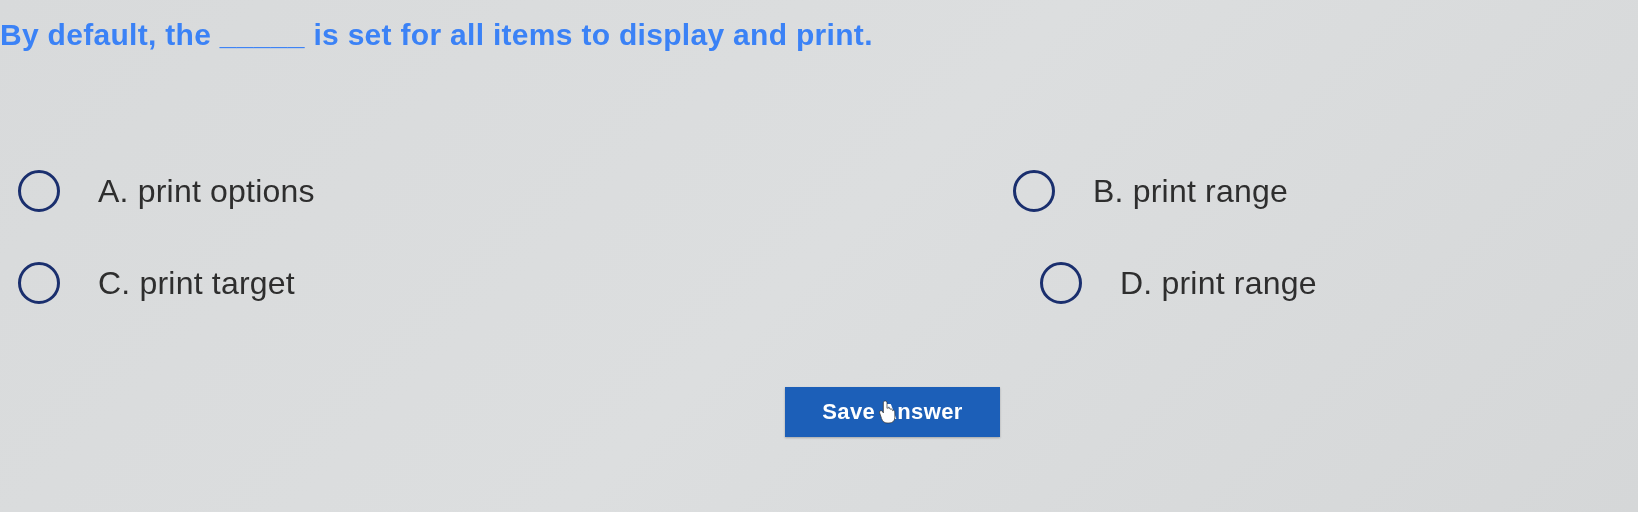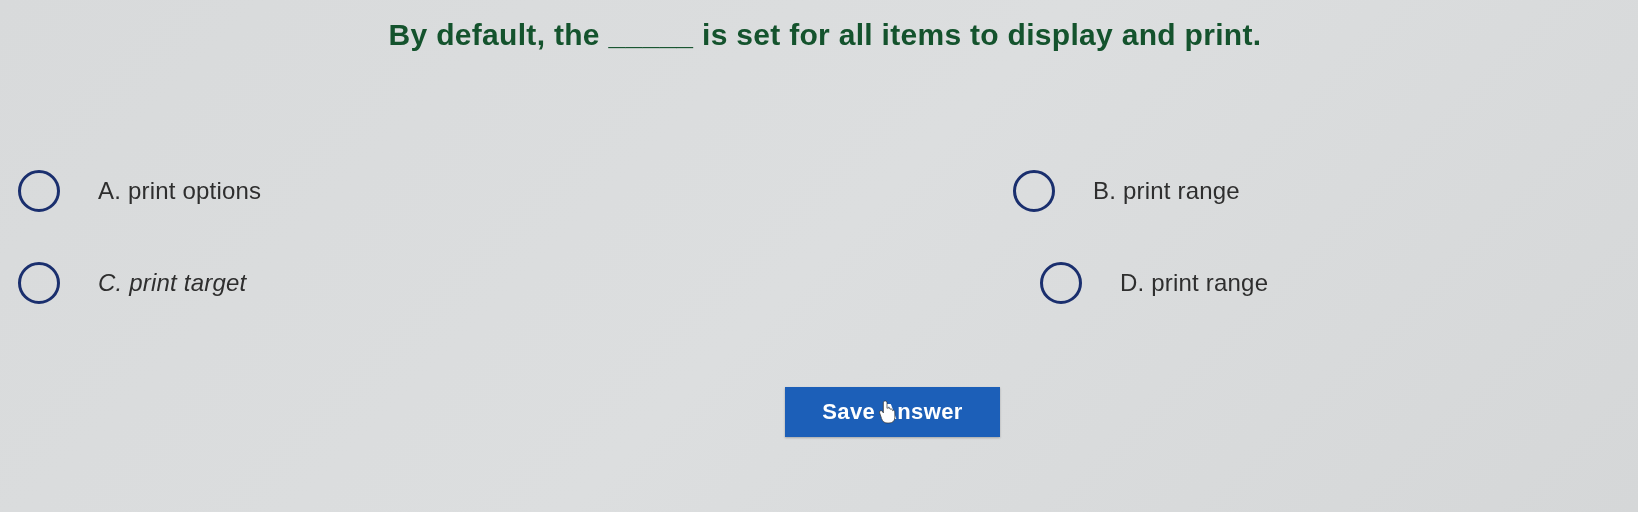--- a/index.html
+++ b/index.html
@@ -9,54 +9,53 @@
       background: linear-gradient(135deg, #d8dadb 0%, #dcdedf 50%, #d5d7d8 100%);
       font-family: Arial, Helvetica, sans-serif;
       position: relative;
       overflow: hidden;
     }
     .question-text {
       position: absolute;
       top: 18px;
       left: 0;
       width: 100%;
-      text-align: center;
+      text-align: left;
       font-size: 30px;
       font-weight: bold;
-      color: #14532d;
+      color: #3b82f6;
       letter-spacing: 0.3px;
-      padding-left: 12px;
     }
     .options-wrap {
       position: absolute;
       top: 170px;
       left: 0;
       width: 100%;
     }
     .option-row {
       position: absolute;
       display: flex;
       align-items: center;
       gap: 38px;
     }
     .row-a { top: 0; left: 18px; }
-    .row-c { top: 92px; left: 18px; font-style: italic; }
+    .row-c { top: 92px; left: 18px; }
     .row-b { top: 0; left: 1013px; }
     .row-d { top: 92px; left: 1040px; }
     .radio-circle {
       width: 42px;
       height: 42px;
       border: 3px solid #1a2f6e;
       border-radius: 50%;
       background: transparent;
       flex-shrink: 0;
       cursor: pointer;
     }
     .option-label {
-      font-size: 24px;
+      font-size: 32px;
       color: #2e2e2e;
       letter-spacing: 0.2px;
     }
     .save-button {
       position: absolute;
       top: 387px;
       left: 785px;
       width: 215px;
       height: 50px;
       background: #1c5fb8;

